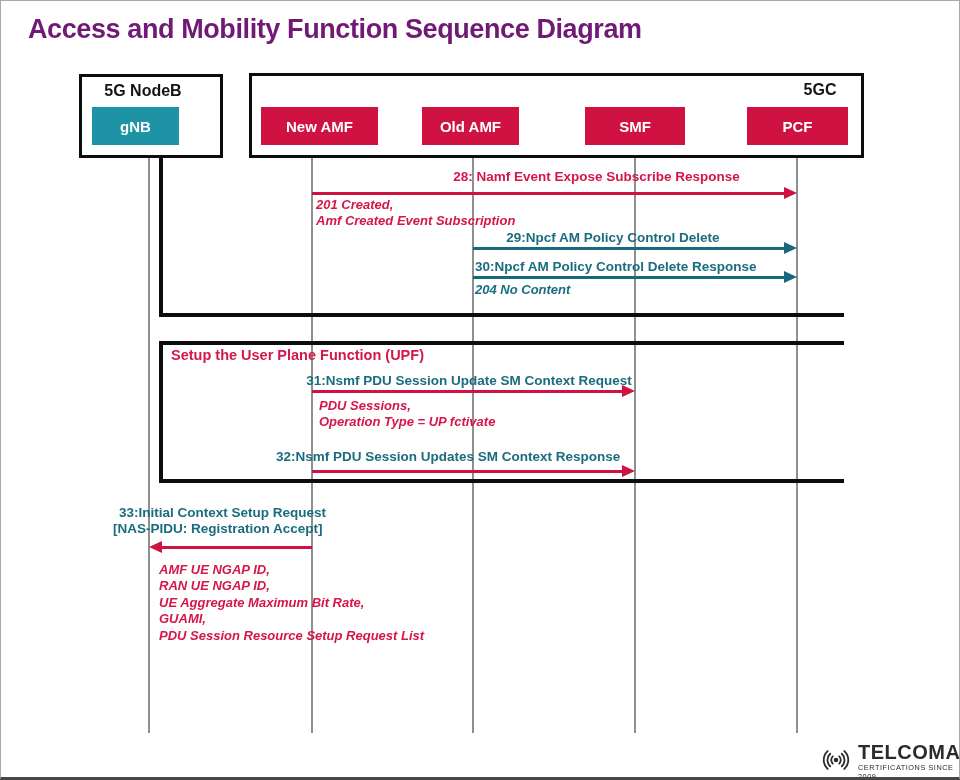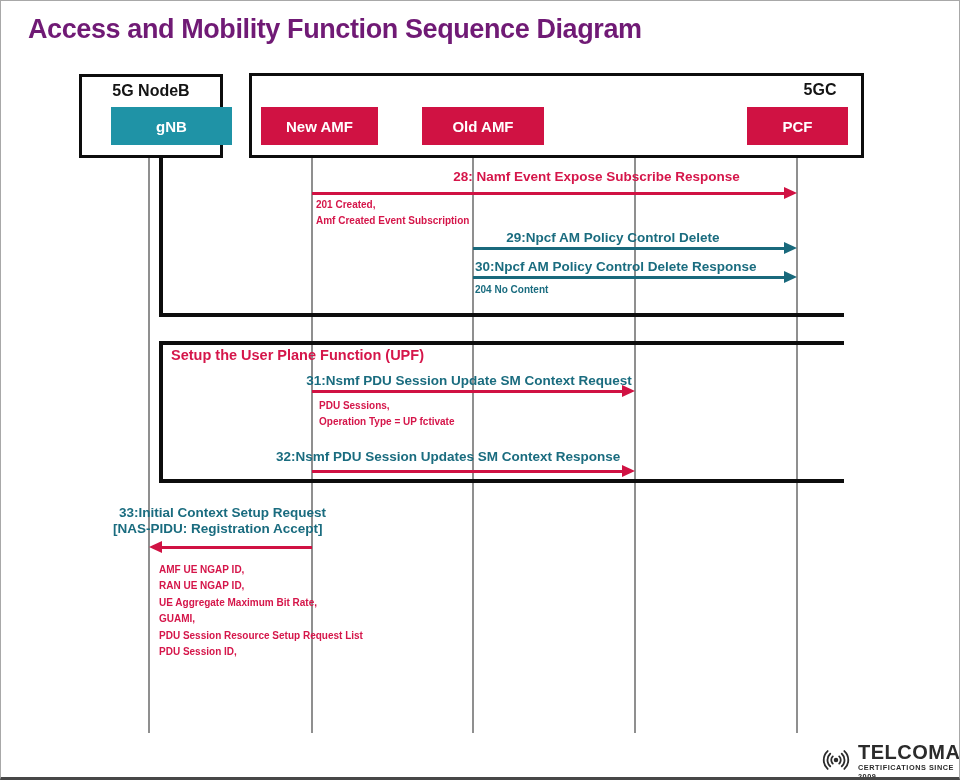--- a/index.html
+++ b/index.html
@@ -19,33 +19,33 @@
     position:absolute; left:27px; top:13px;
     font-size:27px; font-weight:700; color:#701a75;
     letter-spacing:-0.4px;
   }
 
   
   .group-box { position:absolute; border:3px solid #0d0d0d; background:#ffffff; }
   .group-box.left  { left:78px;  top:73px; width:144px; height:84px; }
   .group-box.right { left:248px; top:72px; width:615px; height:85px; }
   .group-label { position:absolute; font-size:16px; font-weight:700; color:#141414; }
-  .group-label.left-lbl  { left:78px; top:81px; width:144px; text-align:center; }
+  .group-label.left-lbl  { left:70px; top:81px; width:144px; text-align:center; }
   .group-label.right-lbl { left:793px; top:80px; width:52px; text-align:center; }
 
   .node {
     position:absolute; top:106px; height:38px;
     color:#ffffff; font-size:15px; font-weight:700;
     display:flex; align-items:center; justify-content:center;
   }
   .node.teal    { background:#1F93A6; }
   .node.crimson { background:#D01243; }
-  .node-gnb    { left:110px;  width:121px; }
+  .node-gnb    { left:91px;  width:87px; }
   .node-newamf { left:260px; width:117px; }
-  .node-oldamf { left:421px; width:122px; }
+  .node-oldamf { left:421px; width:97px; }
   .node-smf    { left:584px; width:100px; }
   .node-pcf    { left:746px; width:101px; }
 
   
   .lifeline { position:absolute; top:144px; width:2px; height:588px; background:#8f8f8f; }
   .ll-gnb    { left:147px; }
   .ll-newamf { left:310px; }
   .ll-oldamf { left:471px; }
   .ll-smf    { left:633px; }
   .ll-pcf    { left:795px; }
@@ -61,40 +61,40 @@
   }
   .frame2-label {
     position:absolute; left:170px; top:346px;
     font-size:14.5px; font-weight:700; color:#D5164A;
   }
 
   
   .msg { position:absolute; font-size:13.5px; font-weight:600; }
   .msg.red-t  { color:#D5164A; }
   .msg.teal-t { color:#1A6C7F; }
-  .note { position:absolute; font-size:10px; font-weight:600; color:#D5164A; line-height:16.4px; }
+  .note { position:absolute; font-size:13px; font-weight:600; color:#D5164A; line-height:16.4px;font-style:italic; }
   .note.teal-t { color:#1A6C7F; }
 
   
   .arrow { position:absolute; height:13px; }
   .arrow.red  { color:#D01243; }
   .arrow.teal { color:#19697C; }
   .arrow .shaft { position:absolute; top:5px; height:3px; background:currentColor; }
   .arrow.rightward .shaft { left:0; right:11px; }
   .arrow.leftward  .shaft { left:11px; right:0; }
   .arrow .head { position:absolute; top:0; width:0; height:0;
                  border-top:6.5px solid transparent; border-bottom:6.5px solid transparent; }
   .arrow.rightward .head { right:0; border-left:13px solid; }
   .arrow.leftward  .head { left:0;  border-right:13px solid; }
 
   
   .brand { position:absolute; left:816px; top:741px; display:flex; align-items:center; }
   .brand-text { margin-left:3px; }
   .brand-name { font-size:20px; font-weight:700; color:#2b2b2b; letter-spacing:0.5px; line-height:20px; }
-  .brand-tagline { font-size:7.3px; font-weight:700; color:#2b2b2b; letter-spacing:0.55px; margin-top:1px; }
+  .brand-tagline { font-size:7.3px; font-weight:400; color:#2b2b2b; letter-spacing:0.55px; margin-top:1px; }
 </style>
 </head>
 <body>
 
 <div class="canvas">
 
   <div class="page-title">Access and Mobility Function Sequence Diagram</div>
 
   <div class="lifeline ll-gnb"></div>
   <div class="lifeline ll-newamf"></div>
@@ -107,20 +107,21 @@
   <div class="frame2-label">Setup the User Plane Function (UPF)</div>
 
   <div class="group-box left"></div>
   <div class="group-box right"></div>
   <div class="group-label left-lbl">5G NodeB</div>
   <div class="group-label right-lbl">5GC</div>
 
   <div class="node teal node-gnb">gNB</div>
   <div class="node crimson node-newamf">New AMF</div>
   <div class="node crimson node-oldamf">Old AMF</div>
+  <div class="node crimson node-smf">SMF</div>
   <div class="node crimson node-pcf">PCF</div>
 
   <div class="msg red-t" style="left:311px; top:168px; width:569px; text-align:center;">28: Namf Event Expose Subscribe Response</div>
   <div class="arrow red rightward" style="left:311px; top:186px; width:485px;">
       <div class="shaft"></div>
       <div class="head"></div>
     </div>
   <div class="note" style="left:315px; top:196px;">
     <div>201 Created,</div>
     <div>Amf Created Event Subscription</div>
@@ -160,21 +161,20 @@
   <div class="arrow red leftward" style="left:148px; top:540px; width:163px;">
       <div class="shaft"></div>
       <div class="head"></div>
     </div>
   <div class="note" style="left:158px; top:561px;">
     <div>AMF UE NGAP ID,</div>
     <div>RAN UE NGAP ID,</div>
     <div>UE Aggregate Maximum Bit Rate,</div>
     <div>GUAMI,</div>
     <div>PDU Session Resource Setup Request List</div>
-    <div>PDU Session ID,</div>
   </div>
 
   <div class="brand">
     <span>
       <svg width="38" height="32" viewBox="0 0 40 32" fill="none">
         <circle cx="20" cy="16" r="2.4" fill="#2b2b2b"></circle>
         <path d="M16.6 12.2 A5.3 5.3 0 0 0 16.6 19.8" stroke="#2b2b2b" stroke-width="1.9" stroke-linecap="round" fill="none"></path>
         <path d="M13.9 9.4  A9 9 0 0 0 13.9 22.6" stroke="#2b2b2b" stroke-width="1.9" stroke-linecap="round" fill="none"></path>
         <path d="M11.2 6.6  A12.8 12.8 0 0 0 11.2 25.4" stroke="#2b2b2b" stroke-width="1.9" stroke-linecap="round" fill="none"></path>
         <path d="M23.4 12.2 A5.3 5.3 0 0 1 23.4 19.8" stroke="#2b2b2b" stroke-width="1.9" stroke-linecap="round" fill="none"></path>

